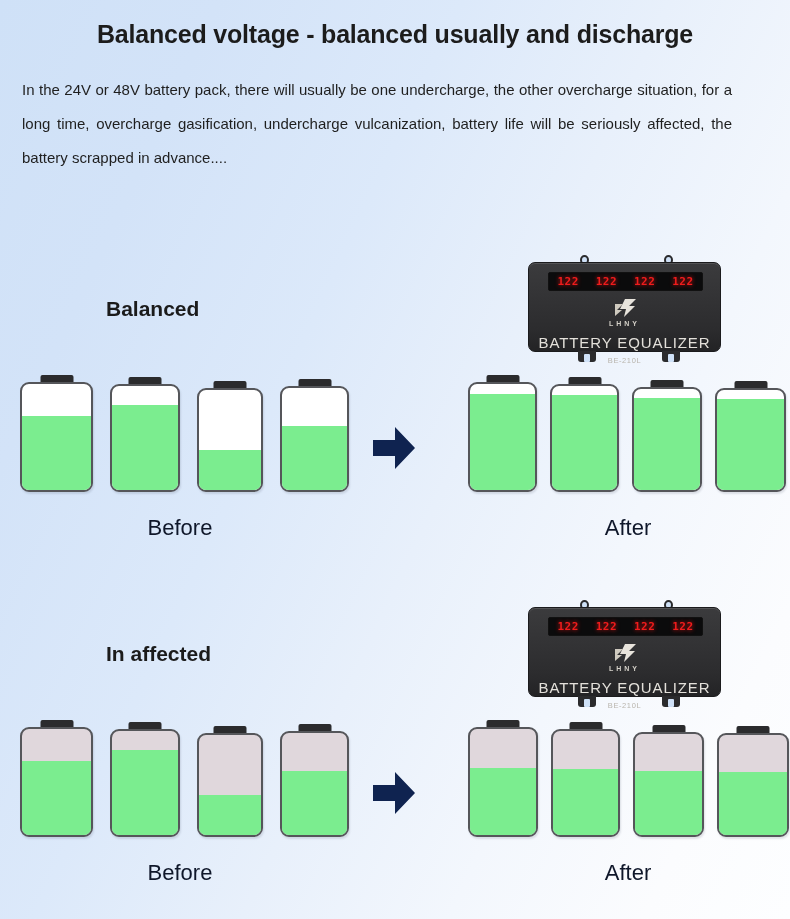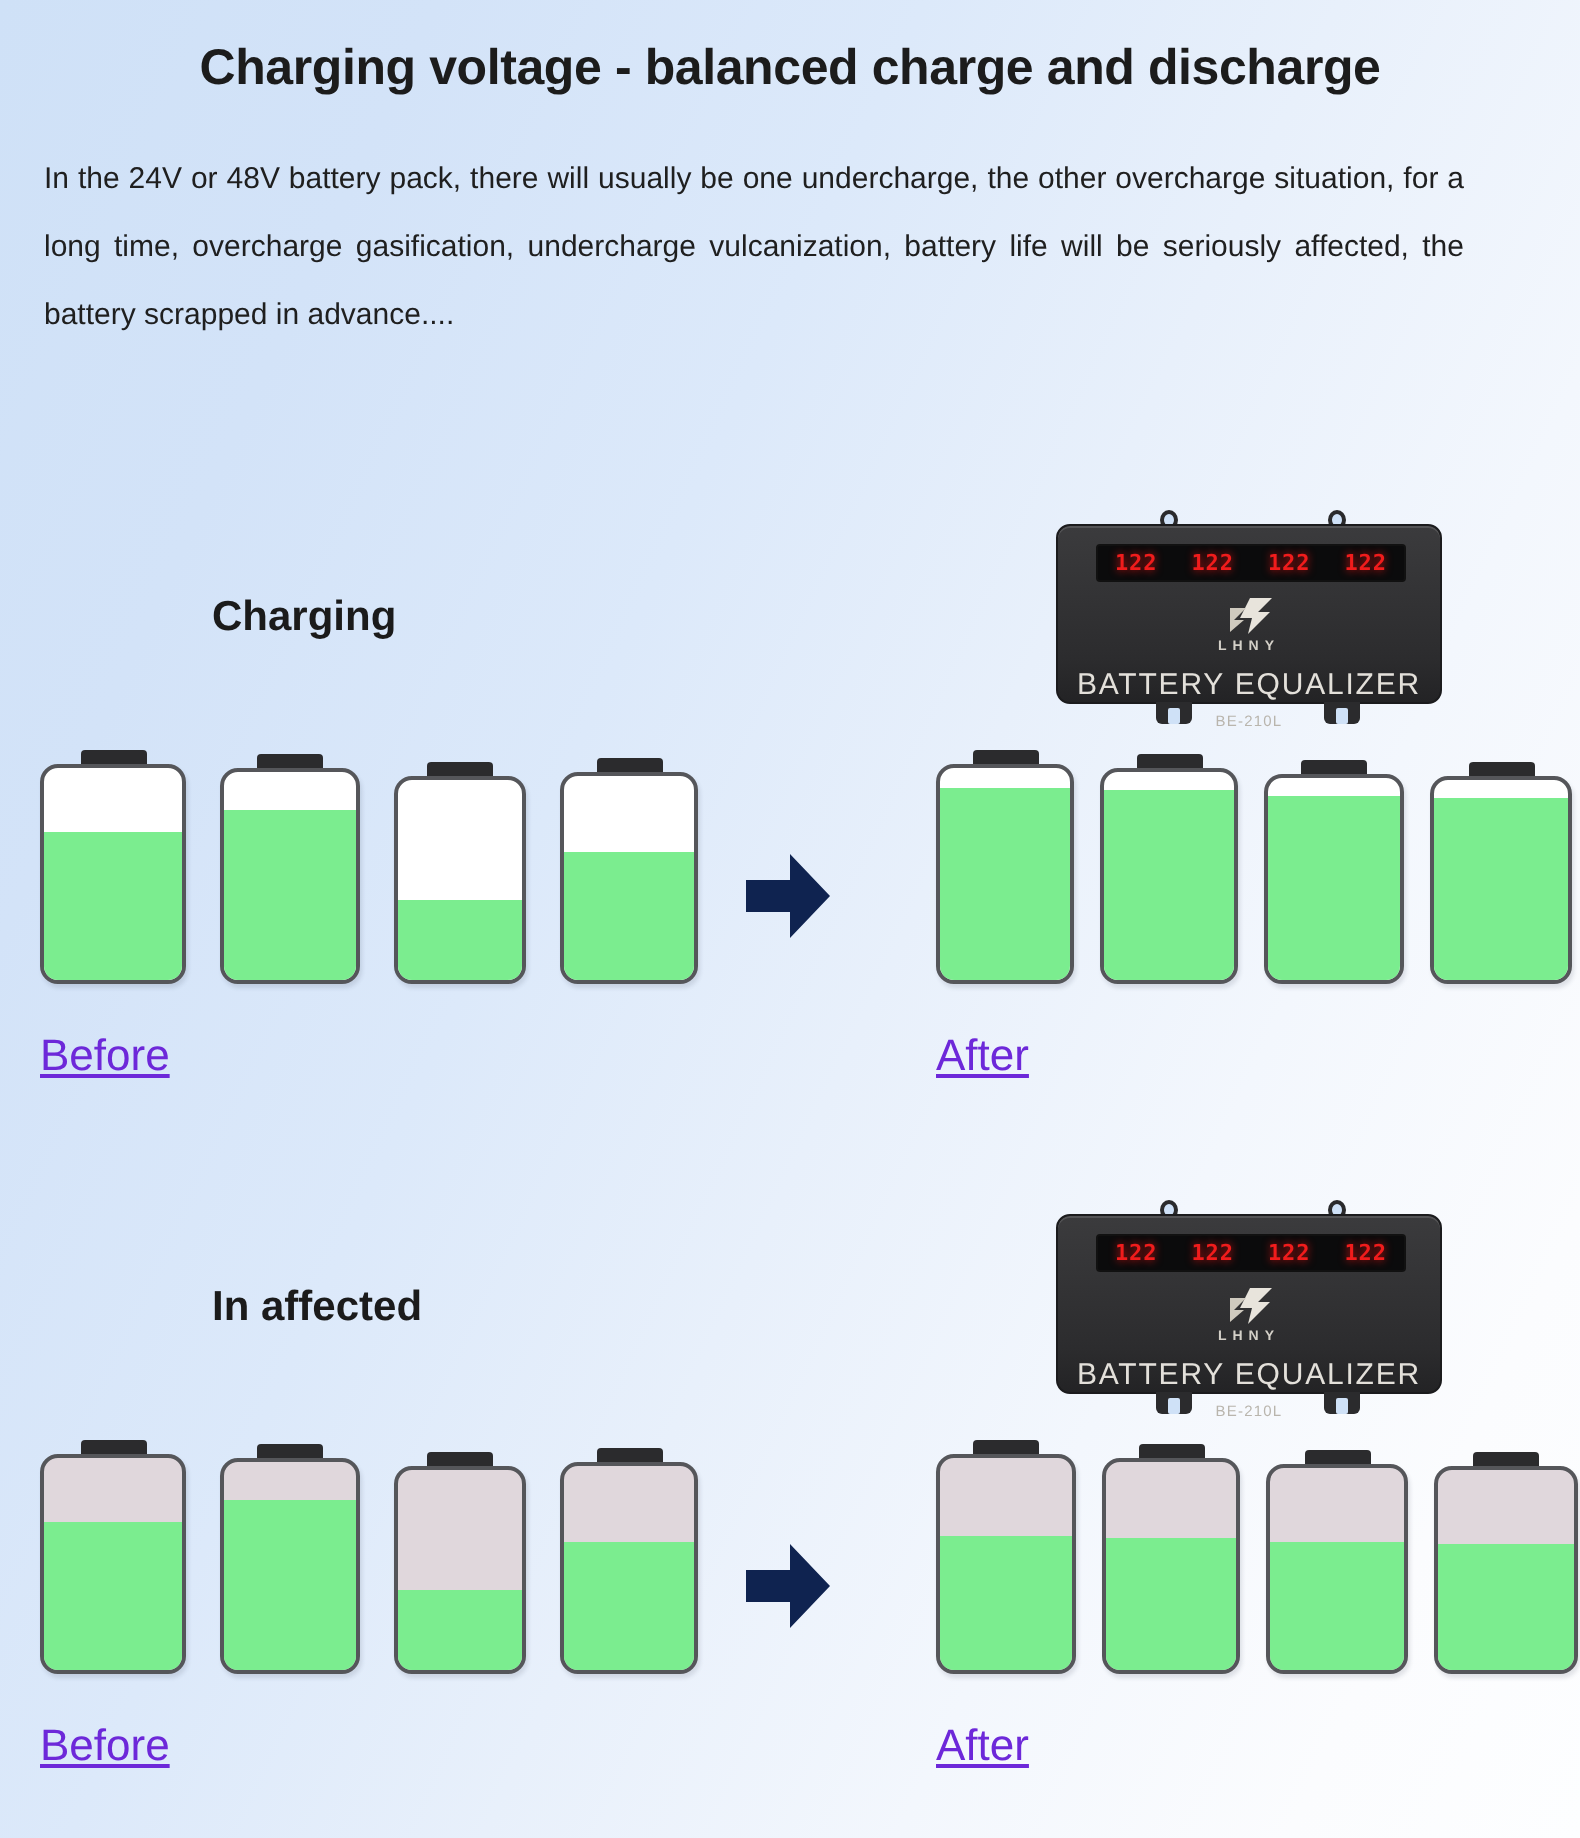--- a/index.html
+++ b/index.html
@@ -189,35 +189,34 @@
   .arrow {
     position: absolute;
     width: 0; height: 0;
   }
   .arrow svg { display: block; }
 
   
   .caption {
     position: absolute;
     font-size: 22px;
-    color: #6d28d9;
+    color: #0f172a;
     white-space: nowrap;
-    text-align: left;
-    text-decoration: underline;
+    text-align: center;
   }
 </style>
 </head>
 <body>
 
-<h1 class="page-title">Charging voltage - balanced charge and discharge</h1>
+<h1 class="page-title">Balanced voltage - balanced usually and discharge</h1>
 <p class="intro">In the 24V or 48V battery pack, there will usually be one undercharge, the other overcharge situation, for a long time, overcharge gasification, undercharge vulcanization, battery life will be seriously affected, the battery scrapped in advance....</p>
 
 <div id="sections-host">
     <div class="section charging">
-      <div class="section-title">Charging</div>
+      <div class="section-title">Balanced</div>
       <div class="device-wrap">
         <div class="device-ring r1"></div>
         <div class="device-ring r2"></div>
         <div class="device-body">
           <div class="display-bar">
             <div class="display-cell">122</div>
             <div class="display-cell">122</div>
             <div class="display-cell">122</div>
             <div class="display-cell">122</div>
           </div>

